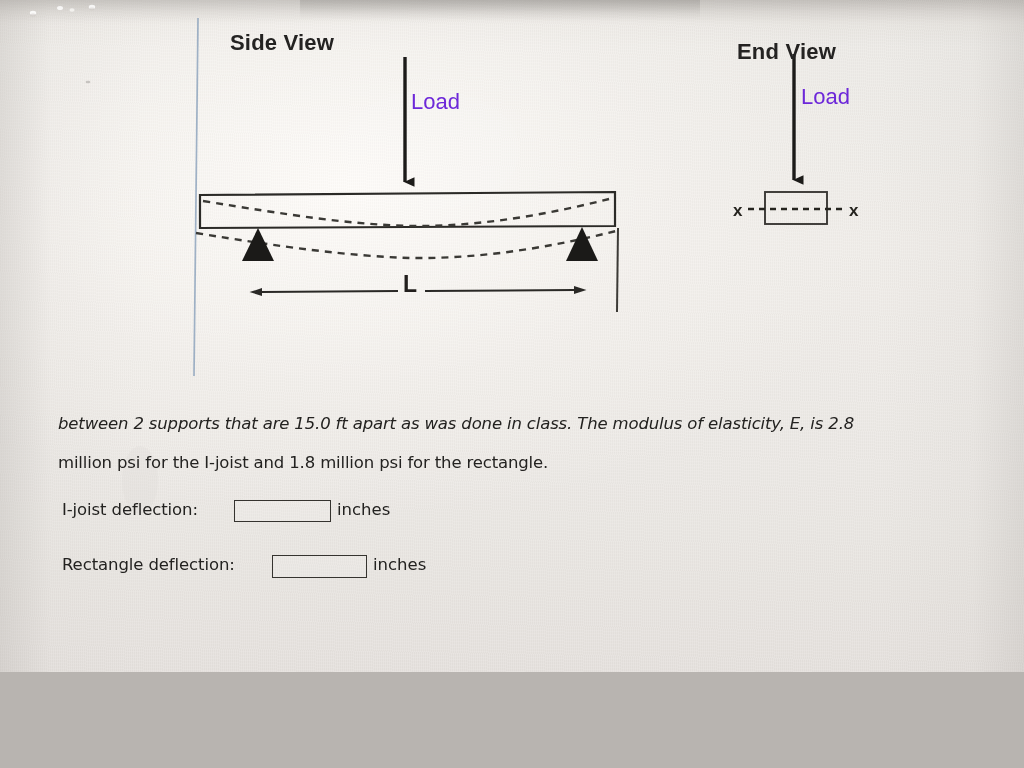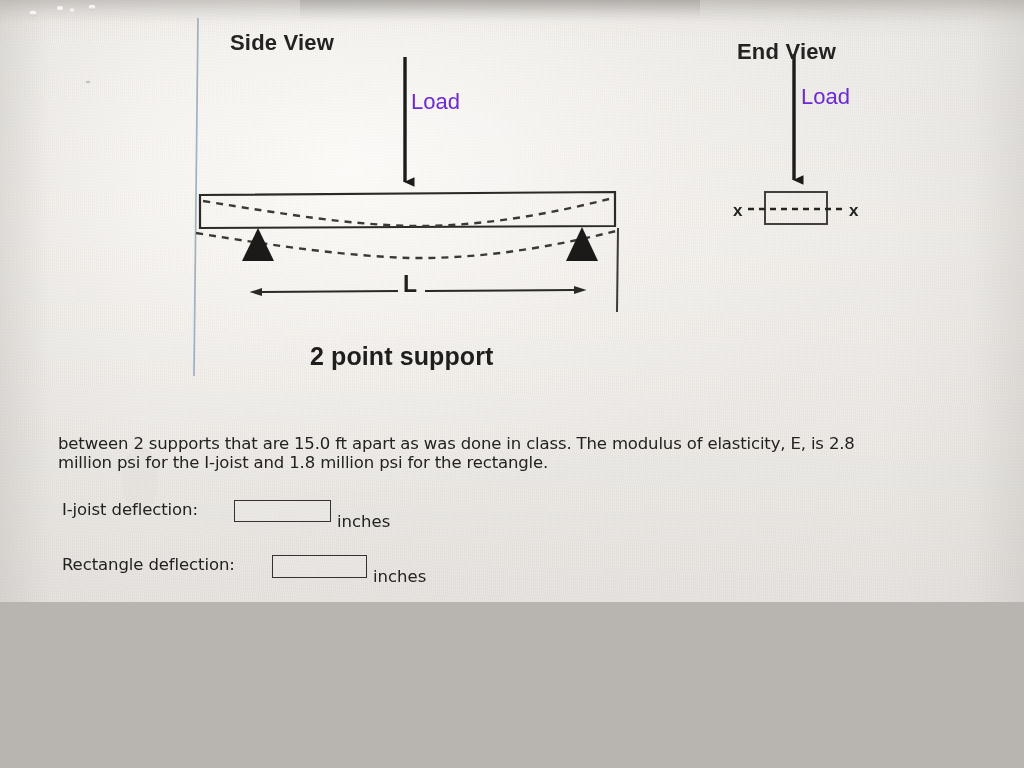--- a/index.html
+++ b/index.html
@@ -3,21 +3,21 @@
 <meta charset="utf-8">
 <style>
   html, body {
     margin: 0;
     padding: 0;
     background: #b8b4b0;
   }
   #page {
     position: relative;
     width: 1024px;
-    height: 602px;
+    height: 672px;
     overflow: hidden;
     background: #e9e5e1;
     font-family: "DejaVu Sans", sans-serif;
   }
   
   #paper-base {
     position: absolute;
     inset: 0;
     background:
       radial-gradient(ellipse 700px 420px at 34% 28%, rgba(255,253,250,0.95) 0%, rgba(245,242,238,0.55) 48%, rgba(230,226,222,0.0) 78%),
@@ -116,21 +116,20 @@
   .ans-label {
     font-family: "DejaVu Sans", sans-serif;
     font-size: 16.5px;
     color: #232220;
     letter-spacing: -0.1px;
   }
   .unit-label {
     font-family: "DejaVu Sans", sans-serif;
     font-size: 16.5px;
     color: #232220;
-    margin-top: 12px;
   }
   .answer-box {
     position: absolute;
     border: 1.6px solid #35332f;
     background: rgba(255,255,255,0.10);
     box-sizing: border-box;
   }
 </style>
 </head>
 <body>
@@ -208,23 +207,22 @@
     <rect x="765" y="192" width="62" height="32" fill="none" stroke="#3a3835" stroke-width="1.9"></rect>
 
     <line x1="748" y1="209" x2="845" y2="209" stroke="#25241f" stroke-width="2.6" stroke-dasharray="6 5"></line>
   </svg>
 
   <div class="txt view-label" style="left:737px; top:41px;">End View</div>
   <div class="txt load-label" style="left:801px; top:86px;">Load</div>
   <div class="txt axis-label" style="left:733px; top:202px;">x</div>
   <div class="txt axis-label" style="left:849px; top:202px;">x</div>
 
-  <div class="txt heading" style="left:310px; top:344px;">2 point support</div>
-
-  <div class="txt body-text" style="left:58px; top:436px;">between 2 supports that are 15.0 ft apart as was done in class. The modulus of elasticity, E, is 2.8</div>
+
+  <div class="txt body-text" style="left:58px; top:416px;font-style:italic;">between 2 supports that are 15.0 ft apart as was done in class. The modulus of elasticity, E, is 2.8</div>
   <div class="txt body-text" style="left:58px; top:443px;margin-top:12px;">million psi for the I-joist and 1.8 million psi for the rectangle.</div>
 
   <div class="txt ans-label" style="left:62px; top:502px;">I-joist deflection:</div>
   <div class="answer-box" style="left:234px; top:500px; width:97px; height:22px;" title=""></div>
   <div class="txt unit-label" style="left:337px; top:502px;">inches</div>
 
   <div class="txt ans-label" style="left:62px; top:557px;">Rectangle deflection:</div>
   <div class="answer-box" style="left:272px; top:555px; width:95px; height:23px;" title=""></div>
   <div class="txt unit-label" style="left:373px; top:557px;">inches</div>
 

